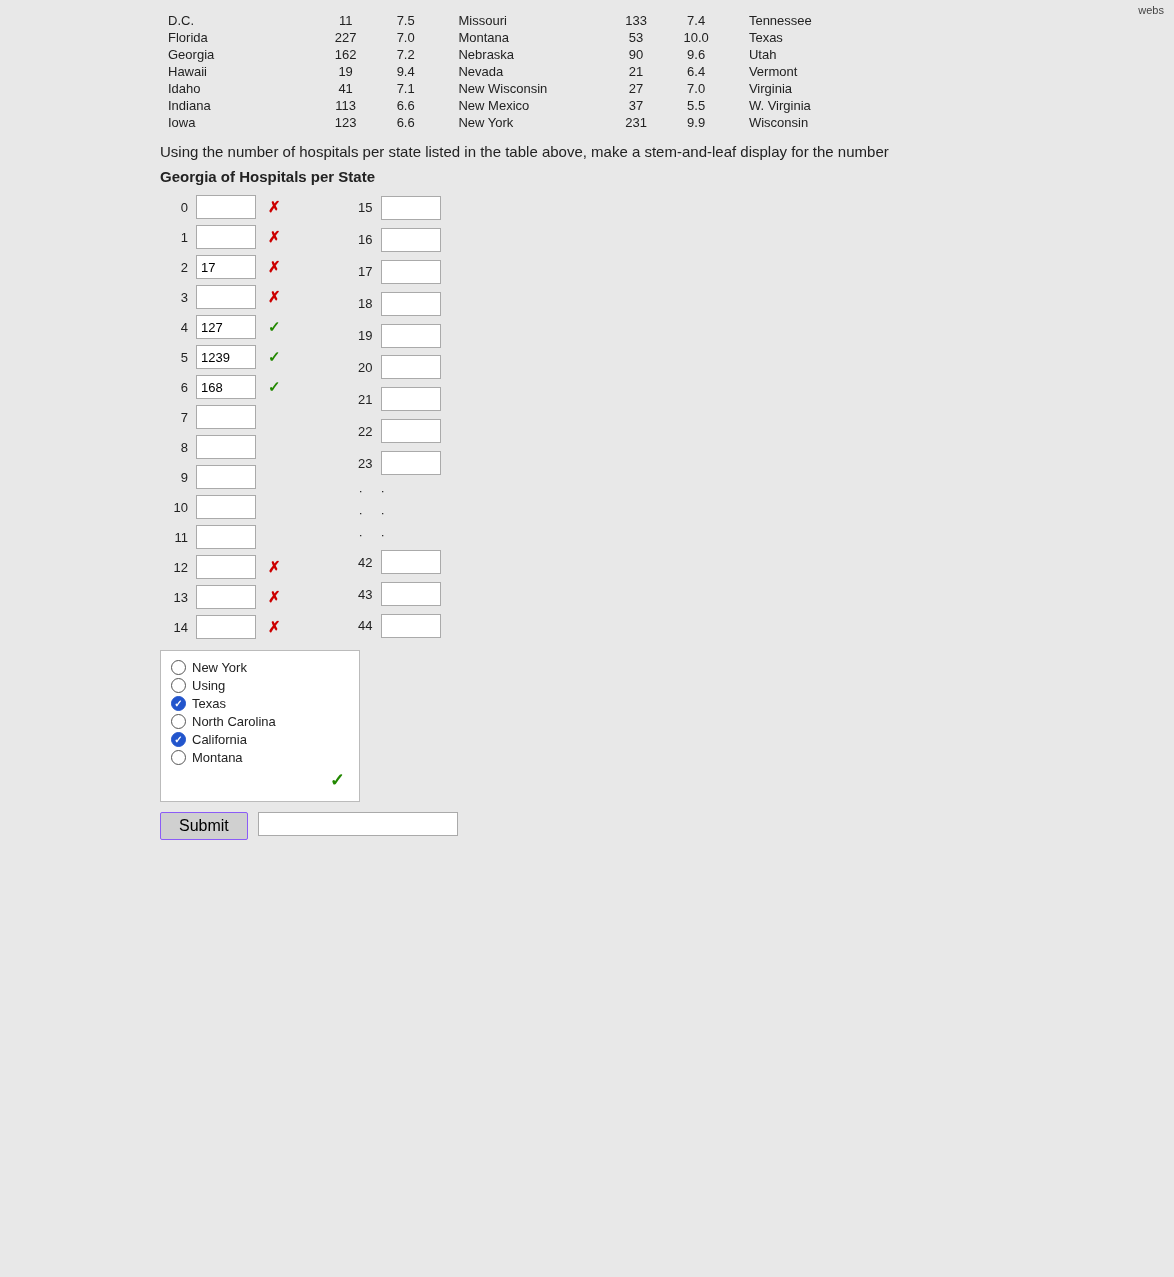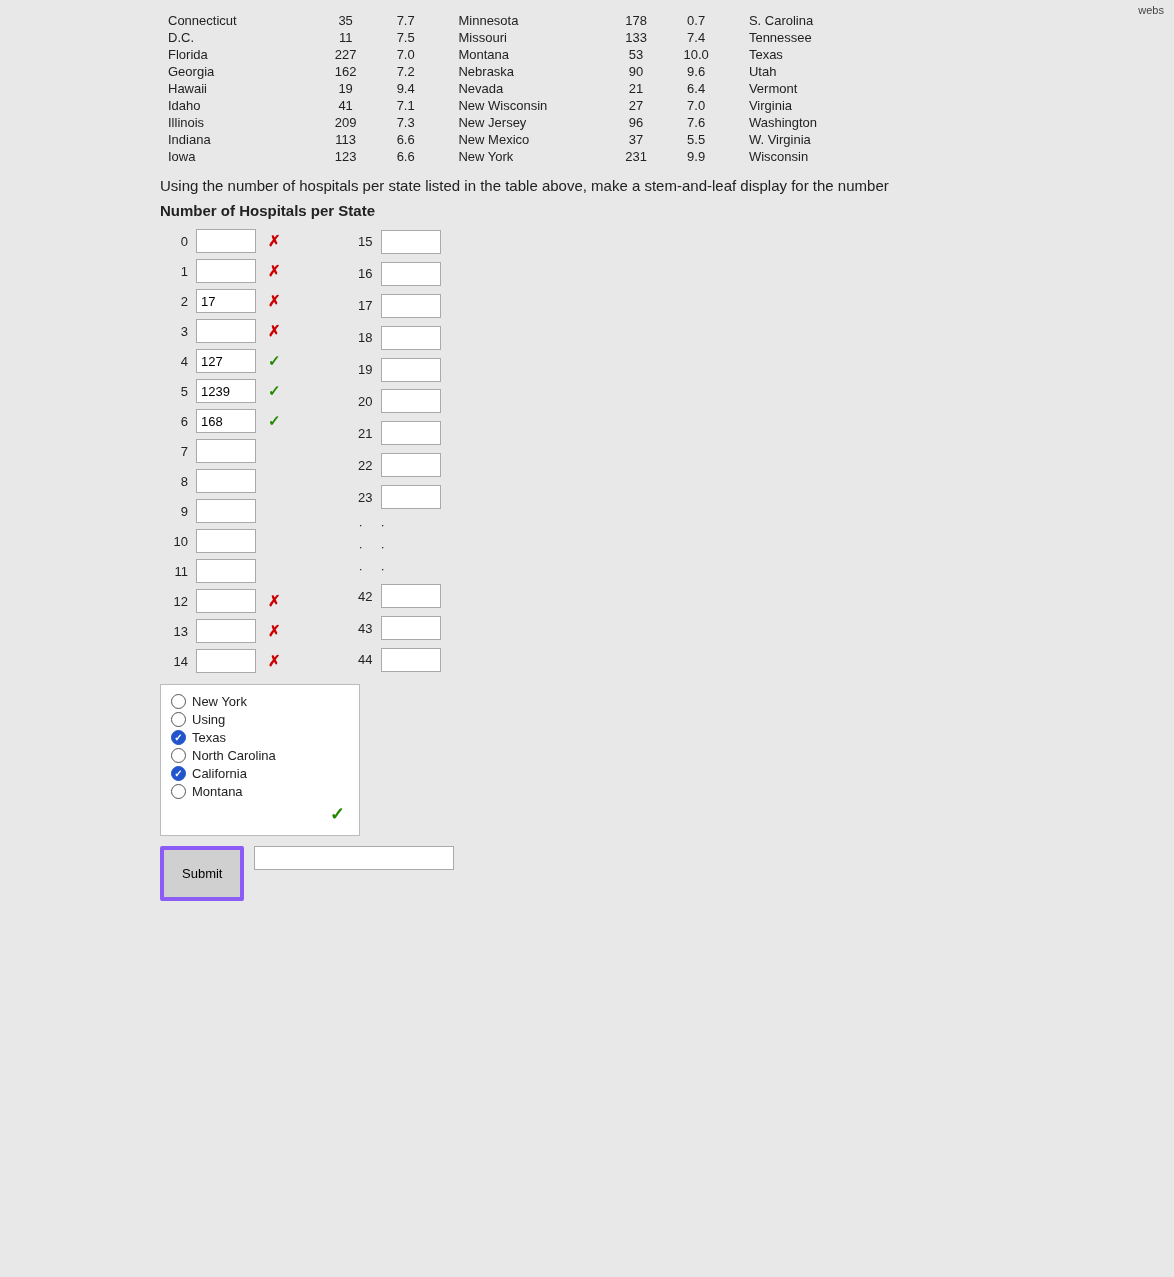--- a/index.html
+++ b/index.html
@@ -130,23 +130,23 @@
       font-size: 10px;
       font-weight: bold;
     }
     .submit-area {
       padding: 10px 160px 0 160px;
       display: flex;
       gap: 10px;
     }
     .submit-btn {
       background: #d0d0d0;
-      border: 4px solid #8b5cf6;
-      padding: 16px 18px;
-      font-size: 13px;
+      border: 1px solid #8b5cf6;
+      padding: 4px 18px;
+      font-size: 16px;
       cursor: pointer;
       border-radius: 2px;
     }
     
     .confirm-check {
       display: flex;
       justify-content: flex-end;
       margin-top: 4px;
       padding-right: 4px;
     }
@@ -161,33 +161,20 @@
 
 <div class="page-wrapper">
 
   <div class="top-bar">
     <span>webs</span>
   </div>
 
   <div class="table-section">
     <table class="data-table">
       <tbody id="table-body">
-      <tr>
-            <td class="col-state">Connecticut</td>
-            <td class="col-num">35</td>
-            <td class="col-pct">7.7</td>
-            <td style="width: 10px;"></td>
-            <td class="col-state">Minnesota</td>
-            <td class="col-num">178</td>
-            <td class="col-pct">0.7</td>
-            <td style="width: 10px;"></td>
-            <td class="col-state">S. Carolina</td>
-            <td class="col-num"></td>
-            <td class="col-pct"></td>
-          </tr>
           <tr>
             <td class="col-state">D.C.</td>
             <td class="col-num">11</td>
             <td class="col-pct">7.5</td>
             <td style="width: 10px;"></td>
             <td class="col-state">Missouri</td>
             <td class="col-num">133</td>
             <td class="col-pct">7.4</td>
             <td style="width: 10px;"></td>
             <td class="col-state">Tennessee</td>
@@ -240,33 +227,20 @@
             <td style="width: 10px;"></td>
             <td class="col-state">New Wisconsin</td>
             <td class="col-num">27</td>
             <td class="col-pct">7.0</td>
             <td style="width: 10px;"></td>
             <td class="col-state">Virginia</td>
             <td class="col-num"></td>
             <td class="col-pct"></td>
           </tr>
           <tr>
-            <td class="col-state">Illinois</td>
-            <td class="col-num">209</td>
-            <td class="col-pct">7.3</td>
-            <td style="width: 10px;"></td>
-            <td class="col-state">New Jersey</td>
-            <td class="col-num">96</td>
-            <td class="col-pct">7.6</td>
-            <td style="width: 10px;"></td>
-            <td class="col-state">Washington</td>
-            <td class="col-num"></td>
-            <td class="col-pct"></td>
-          </tr>
-          <tr>
             <td class="col-state">Indiana</td>
             <td class="col-num">113</td>
             <td class="col-pct">6.6</td>
             <td style="width: 10px;"></td>
             <td class="col-state">New Mexico</td>
             <td class="col-num">37</td>
             <td class="col-pct">5.5</td>
             <td style="width: 10px;"></td>
             <td class="col-state">W. Virginia</td>
             <td class="col-num"></td>
@@ -284,21 +258,21 @@
             <td class="col-state">Wisconsin</td>
             <td class="col-num"></td>
             <td class="col-pct"></td>
           </tr>
         </tbody>
     </table>
   </div>
 
   <div class="instruction">
     <span>Using the number of hospitals per state listed in the table above, make a stem-and-leaf display for the number</span>
-    <b>Number of Hospitals per State</b>
+    <b>Georgia of Hospitals per State</b>
   </div>
 
   <div class="stem-leaf-section">
     <div style="display:flex; gap: 60px;">
 
       <table class="stem-leaf-table" id="stem-left-table">
         <tbody id="stem-left-body">
             <tr>
               <td class="stem-col">0</td>
               <td><input type="text" class="leaf-input" style=""></td>

